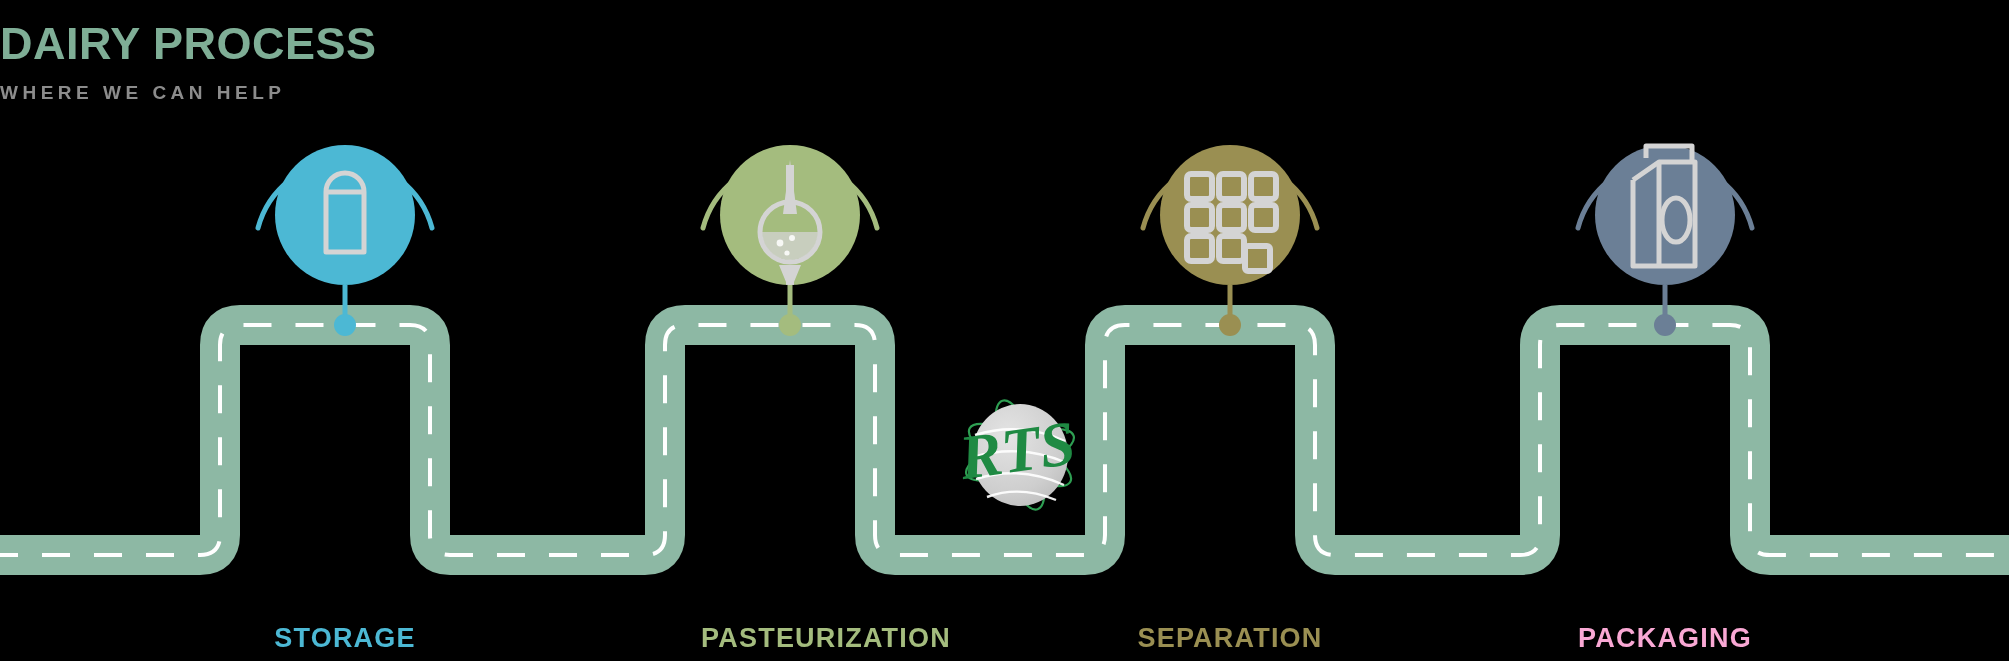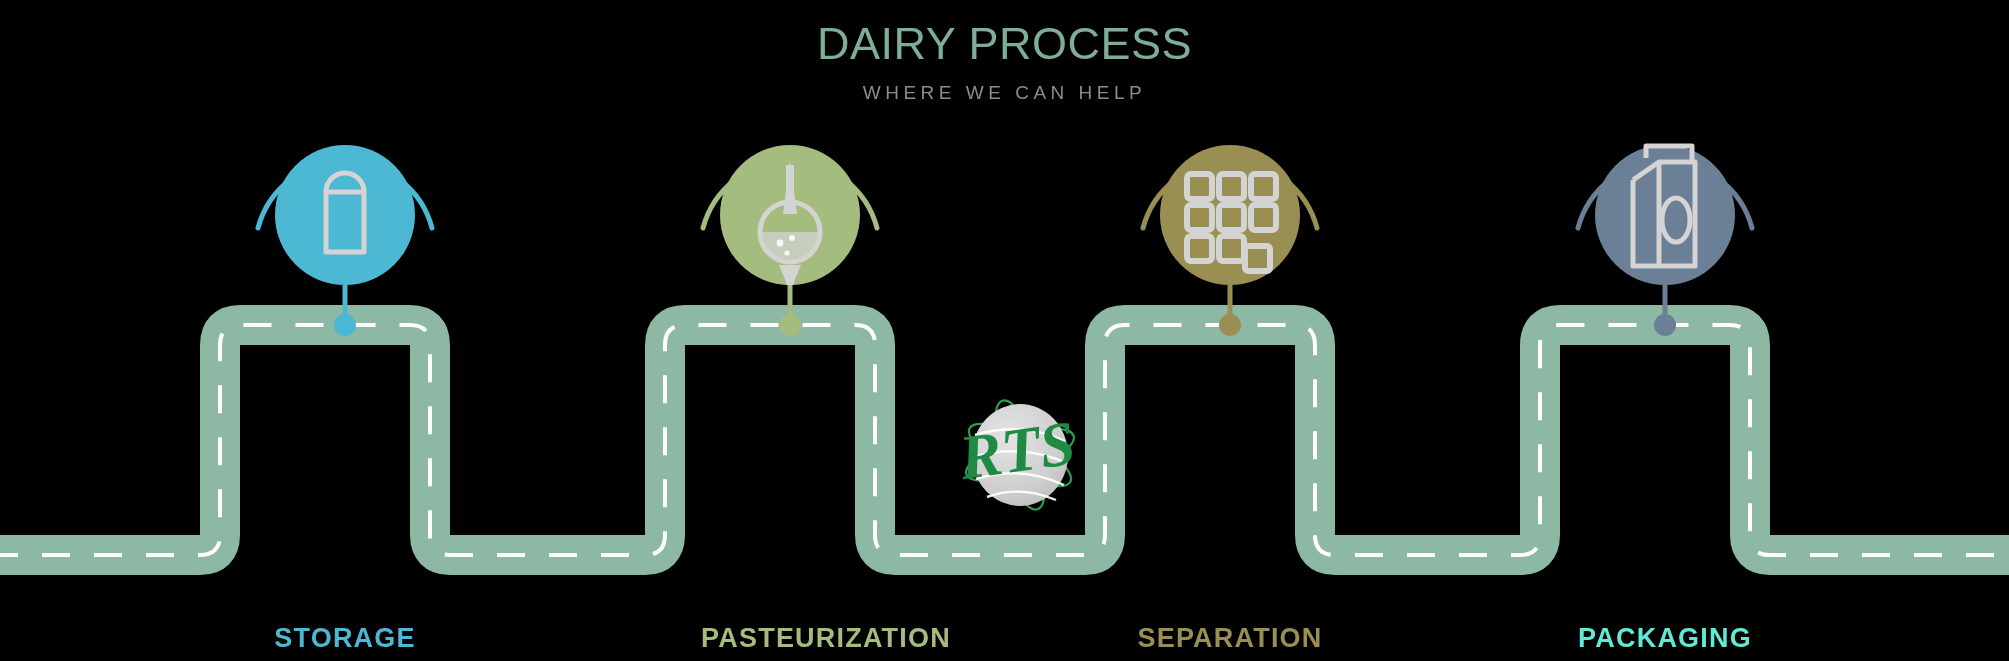--- a/index.html
+++ b/index.html
@@ -1,19 +1,19 @@
 <!DOCTYPE html>
 <html><head>
 <meta charset="utf-8">
 <style>
   html,body{margin:0;padding:0;background:#000;}
   #stage{position:relative;width:2009px;height:661px;background:#000;overflow:hidden;
          font-family:"Liberation Sans",sans-serif;}
   #stage svg{position:absolute;left:0;top:0;}
-  .ttl{position:absolute;width:100%;text-align:center;font-weight:normal;letter-spacing:.5px;}
+  .ttl{position:absolute;width:100%;font-weight:bold;letter-spacing:.5px;}
   #title{top:18px;font-size:45px;}
   #subtitle{top:82px;font-size:19px;letter-spacing:4.5px;}
   .steplabel{position:absolute;font-size:27px;font-weight:bold;letter-spacing:1.2px;
              text-align:center;white-space:nowrap;transform:translateX(-50%);top:623px;}
 </style>
 </head>
 <body>
 
 <div id="stage" style="background: rgb(0, 0, 0);">
 
@@ -155,15 +155,15 @@
         <path d="M -44,24 Q 0,10 44,30"></path>
         <path d="M -33,42 Q 0,30 36,45"></path>
       </g>
       <text x="-2" y="16" text-anchor="middle" font-family="'Liberation Serif',serif" font-size="63" font-style="italic" font-weight="bold" fill="#1F8A43" transform="rotate(-8)">RTS</text>
     </g>
   </svg>
 
   <div class="steplabel" style="left:345px;color:#4CB8D4;">STORAGE</div>
   <div class="steplabel" style="left:790px;color:#A4BC7E;margin-left:36px;">PASTEURIZATION</div>
   <div class="steplabel" style="left:1230px;color:#9A8F52;text-align:center;">SEPARATION</div>
-  <div class="steplabel" style="left:1665px;color:#5eead4;">PACKAGING</div>
+  <div class="steplabel" style="left:1665px;color:#f9a8d4;">PACKAGING</div>
 
 </div>
 
 </body></html>

